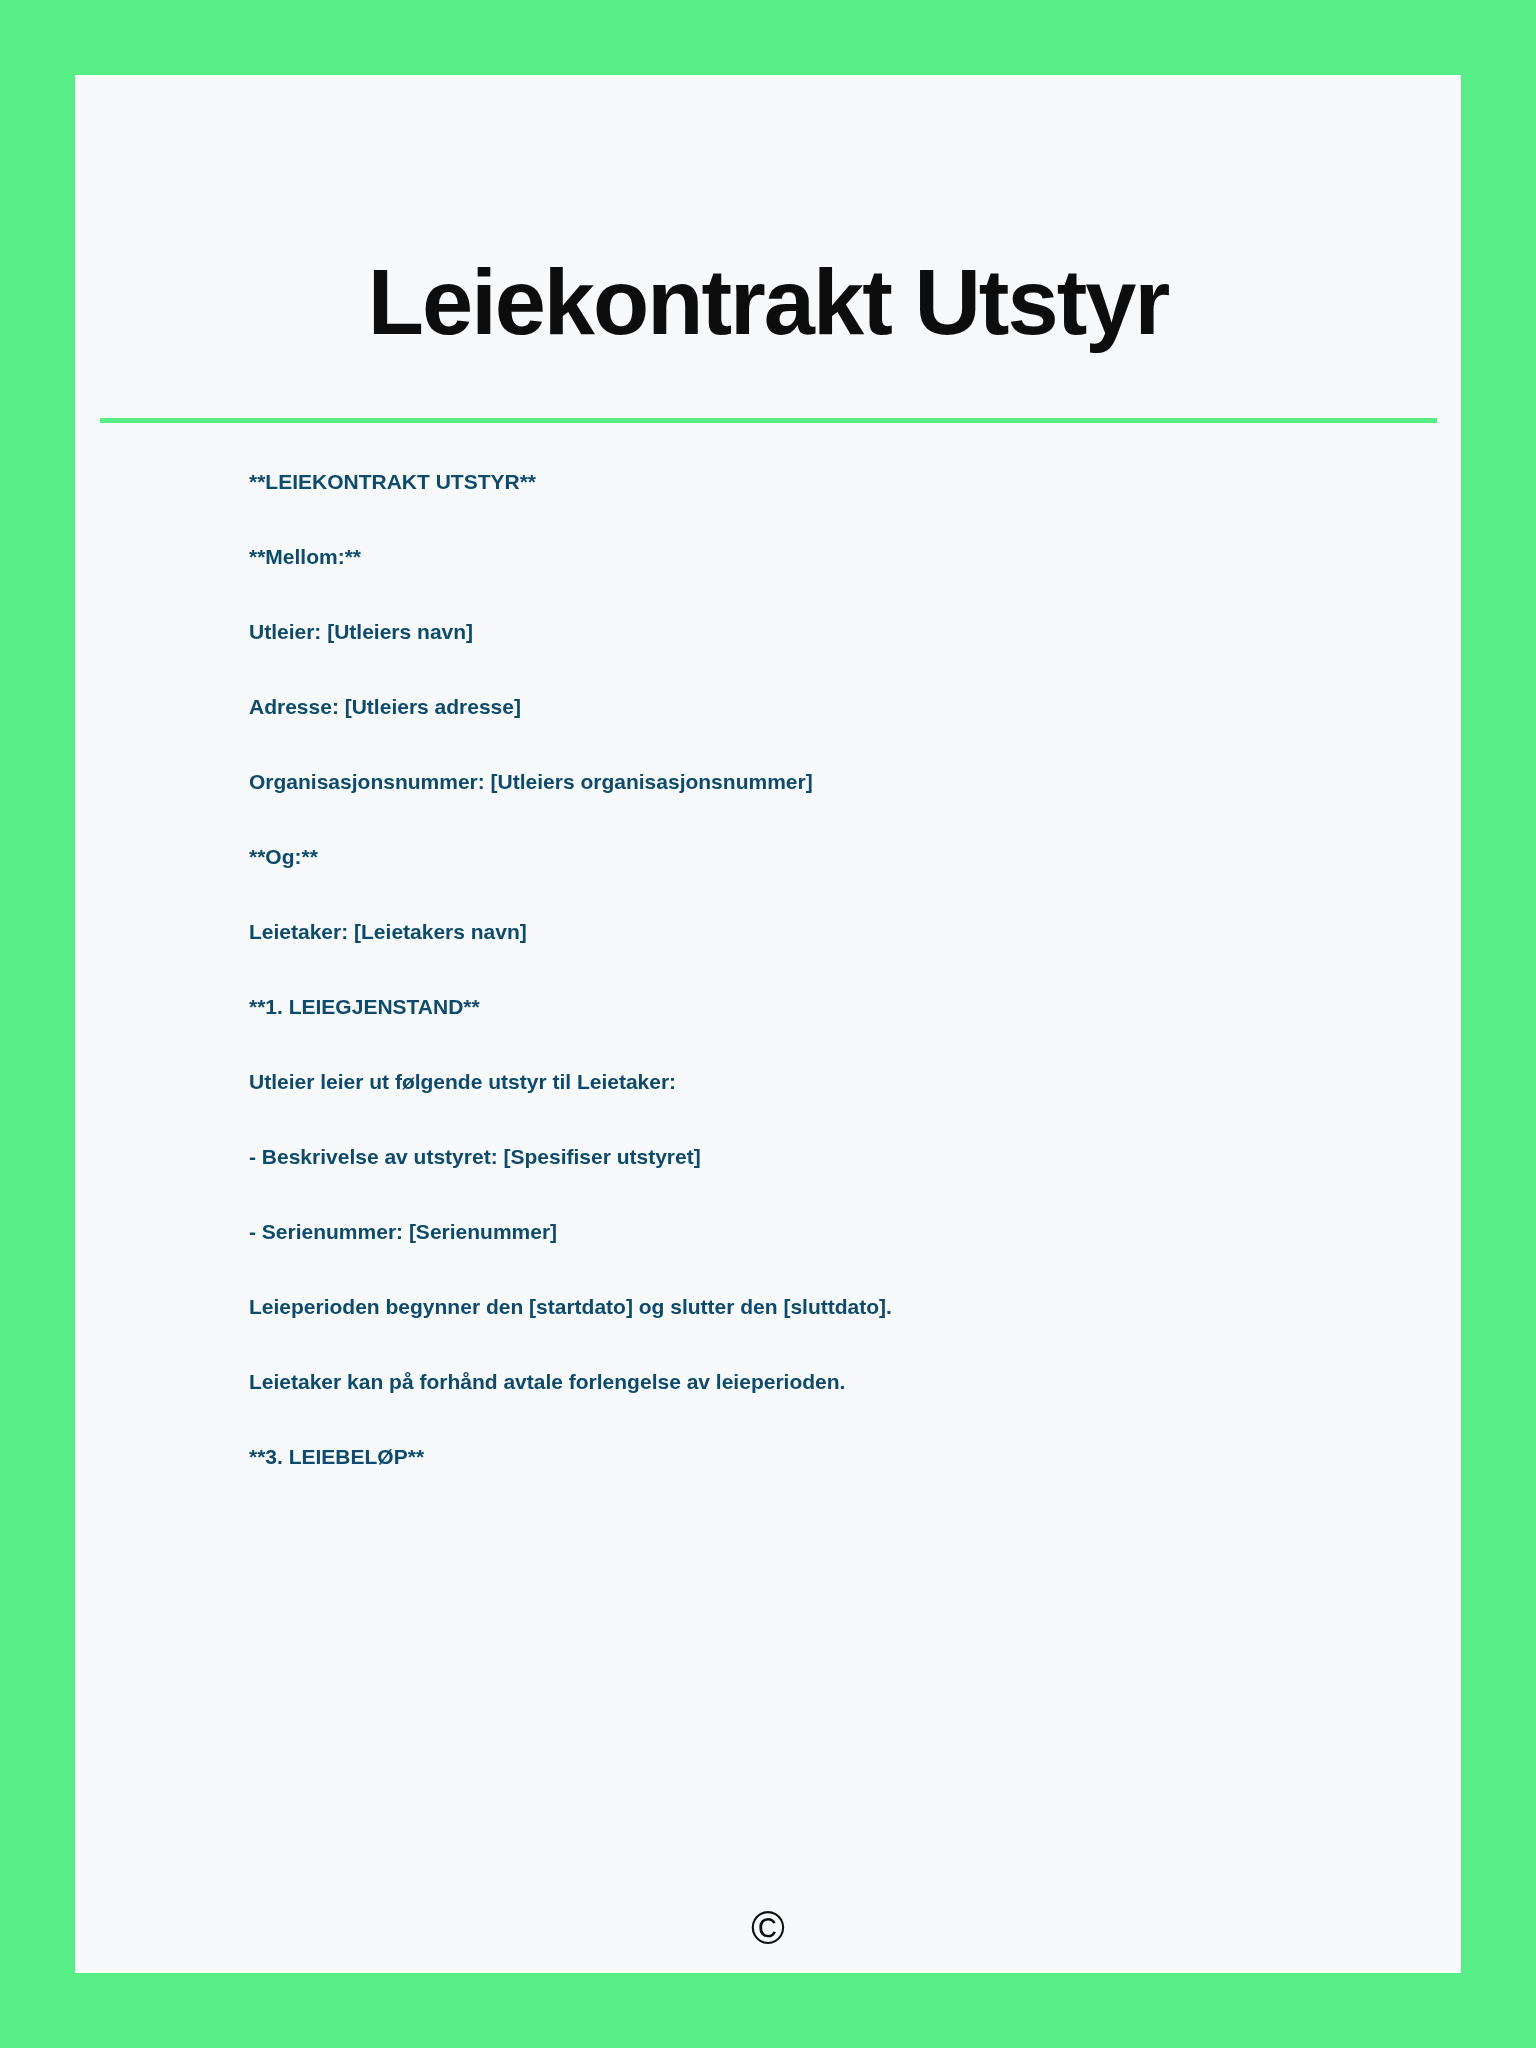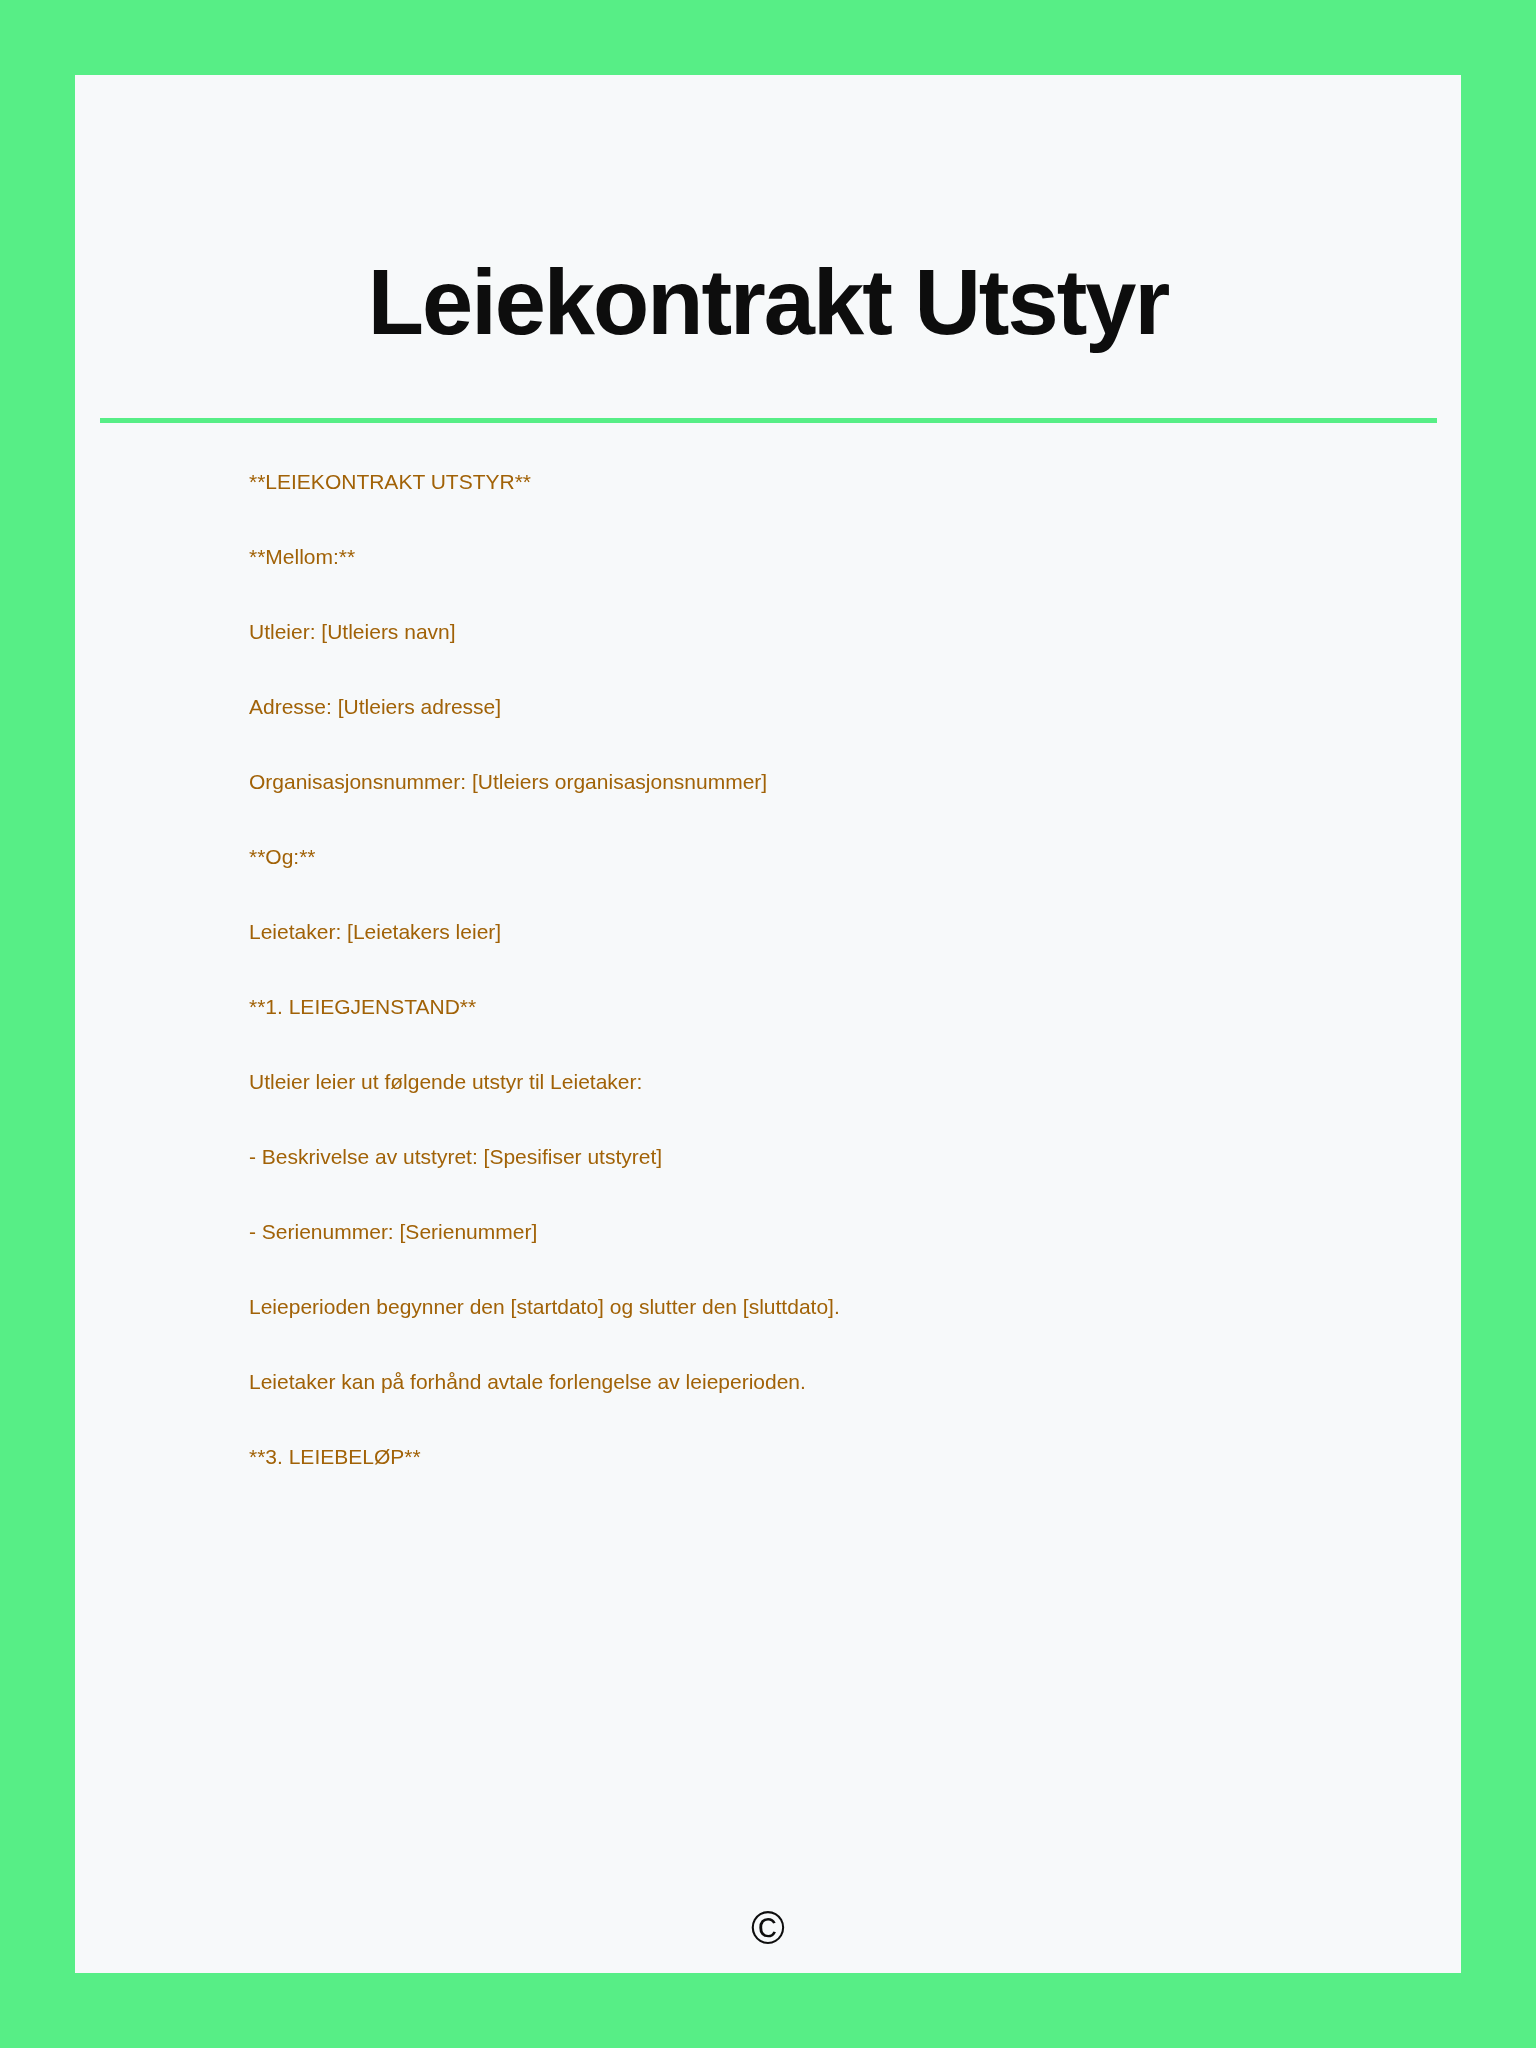--- a/index.html
+++ b/index.html
@@ -52,22 +52,22 @@
   .content {
     position: absolute;
     top: 394px;
     left: 174px;
     right: 40px;
   }
   .line {
     margin: 0 0 50px 0;
     font-size: 21px;
     line-height: 25px;
-    font-weight: 400;
-    color: #a16207;
+    font-weight: 700;
+    color: #0c4a6e;
     white-space: nowrap;
   }
   .gap {
     margin-top: 16px;
   }
   .footer {
     position: absolute;
     top: 1830px;
     left: 0;
     right: 0;
@@ -89,21 +89,21 @@
 
     <div class="divider"></div>
 
     <div class="content">
       <p class="line">**LEIEKONTRAKT UTSTYR**</p>
       <p class="line gap">**Mellom:**</p>
       <p class="line">Utleier: [Utleiers navn]</p>
       <p class="line">Adresse: [Utleiers adresse]</p>
       <p class="line">Organisasjonsnummer: [Utleiers organisasjonsnummer]</p>
       <p class="line gap">**Og:**</p>
-      <p class="line">Leietaker: [Leietakers leier]</p>
+      <p class="line">Leietaker: [Leietakers navn]</p>
       <p class="line gap">**1. LEIEGJENSTAND**</p>
       <p class="line">Utleier leier ut følgende utstyr til Leietaker:</p>
       <p class="line">- Beskrivelse av utstyret: [Spesifiser utstyret]</p>
       <p class="line">- Serienummer: [Serienummer]</p>
       <p class="line">Leieperioden begynner den [startdato] og slutter den [sluttdato].</p>
       <p class="line">Leietaker kan på forhånd avtale forlengelse av leieperioden.</p>
       <p class="line gap">**3. LEIEBELØP**</p>
     </div>
 
     <div class="footer">©</div>

